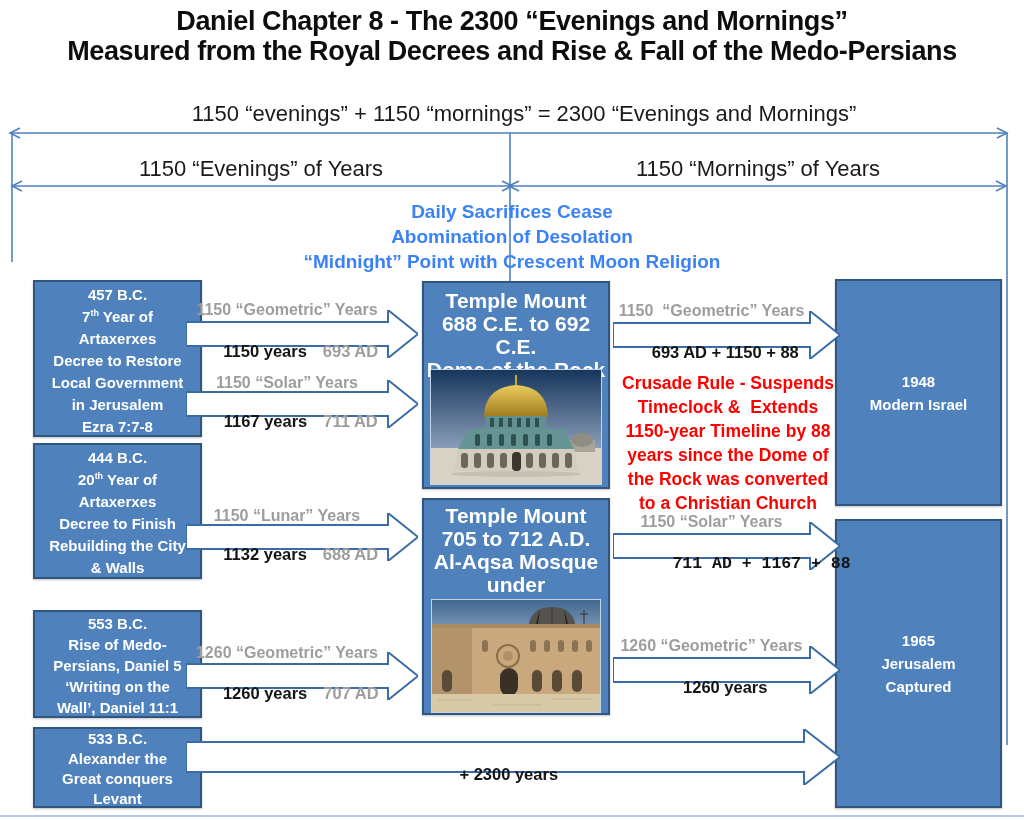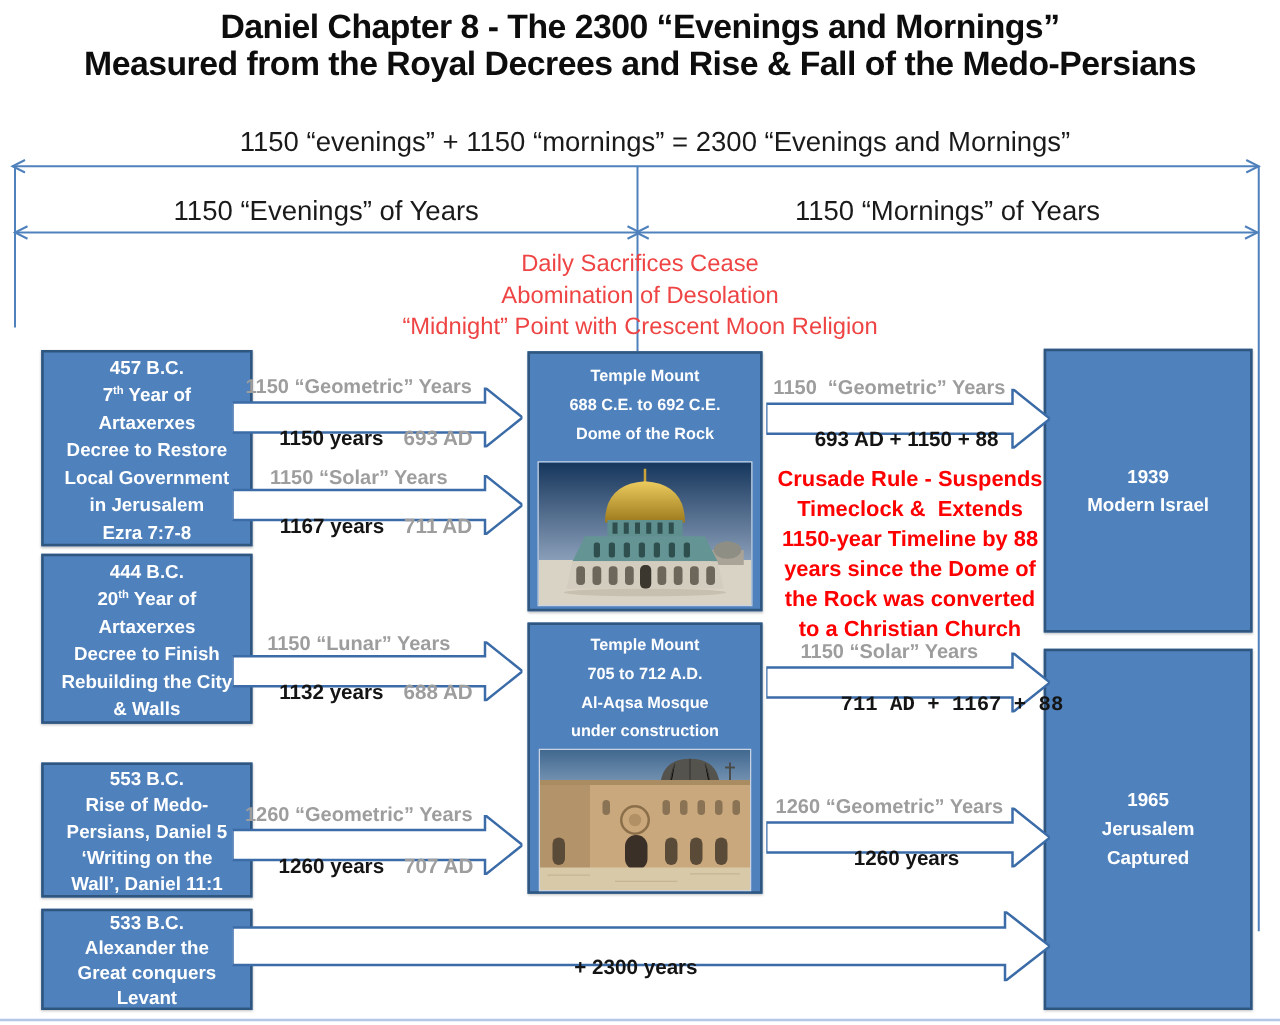--- a/index.html
+++ b/index.html
@@ -5,26 +5,26 @@
   html,body{margin:0;padding:0;background:#ffffff;}
   #canvas{position:relative;width:1024px;height:820px;background:#ffffff;overflow:hidden;
           font-family:"Liberation Sans", sans-serif;}
   .abs{position:absolute;}
   #title{left:0;top:6px;width:1024px;color:#0d0d0d;font-weight:bold;font-size:27px;
          line-height:30px;letter-spacing:-0.4px;text-align:center;}
   #total-span{left:0;top:101px;width:1024px;font-size:22px;color:#1a1a1a;text-align:center;padding-left:12px;}
   .span-label{top:156px;width:420px;font-size:22px;color:#1a1a1a;text-align:center;}
   #evenings-span{left:51px;}
   #mornings-span{left:548px;}
-  #center-caption{left:212px;top:199px;width:600px;font-size:19px;font-weight:normal;
-                  color:#ef4444;line-height:25px;text-align:center;white-space:pre-wrap;}
+  #center-caption{left:212px;top:199px;width:600px;font-size:19px;font-weight:bold;
+                  color:#3b82f6;line-height:25px;text-align:center;white-space:pre-wrap;}
   .bluebox{background:#4F81BD;border:2px solid #2E567F;box-sizing:border-box;
            color:#ffffff;font-weight:bold;text-align:center;box-shadow:0 1px 2px rgba(0,0,0,0.25);}
   .leftbox{left:16px;width:169px;font-size:15px;margin-left:17px;}
-  .midbox{left:422px;width:188px;font-size:13px;}
+  .midbox{left:422px;width:188px;font-size:21px;}
   .rightbox{left:835px;width:167px;font-size:15px;display:flex;align-items:center;justify-content:center;}
   .boxtext{white-space:pre-wrap;}
   sup{font-size:9px;line-height:0;}
   .arrow{position:absolute;}
   .arrow svg{display:block;}
   .arrow-label{position:absolute;left:0;font-size:16px;font-weight:bold;color:#9D9D9D;
                text-align:center;white-space:pre;}
   .arrow-text{position:absolute;left:0;font-size:16.5px;font-weight:bold;color:#141414;
               text-align:center;white-space:pre;}
   .arrow-text .suffix{color:#9D9D9D;margin-left:16px;}
@@ -188,21 +188,21 @@
       <rect x="0" y="94" width="168" height="18" fill="#d8c9a9"></rect>
       <g stroke="#c5b593" stroke-width="1">
         <line x1="6" y1="100" x2="40" y2="100"></line>
           <line x1="60" y1="105" x2="110" y2="105"></line>
         <line x1="120" y1="99" x2="160" y2="99"></line>
       </g>
     </svg>
   </div>
 
   <div class="abs bluebox rightbox" style="top:279px;height:227px;line-height:23px;">
-    <div class="boxtext">1939
+    <div class="boxtext">1948
 Modern Israel</div>
   </div>
   <div class="abs bluebox rightbox" style="top:519px;height:289px;line-height:23px;">
     <div class="boxtext">1965
 Jerusalem
 Captured</div>
   </div>
 
   <div id="crusade-note" class="abs">Crusade Rule - Suspends
 Timeclock &amp;  Extends

